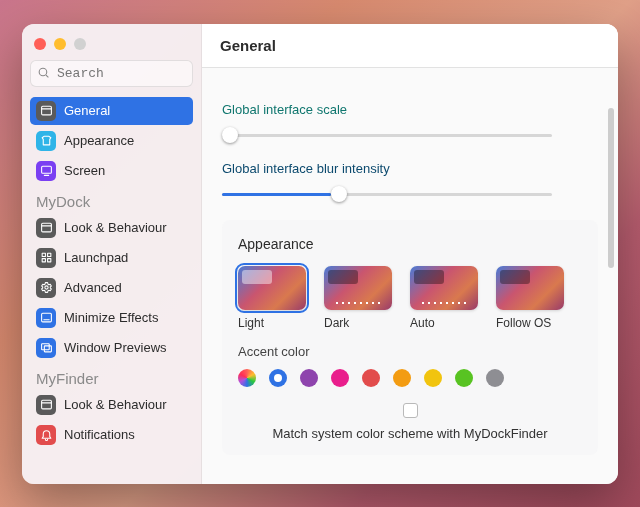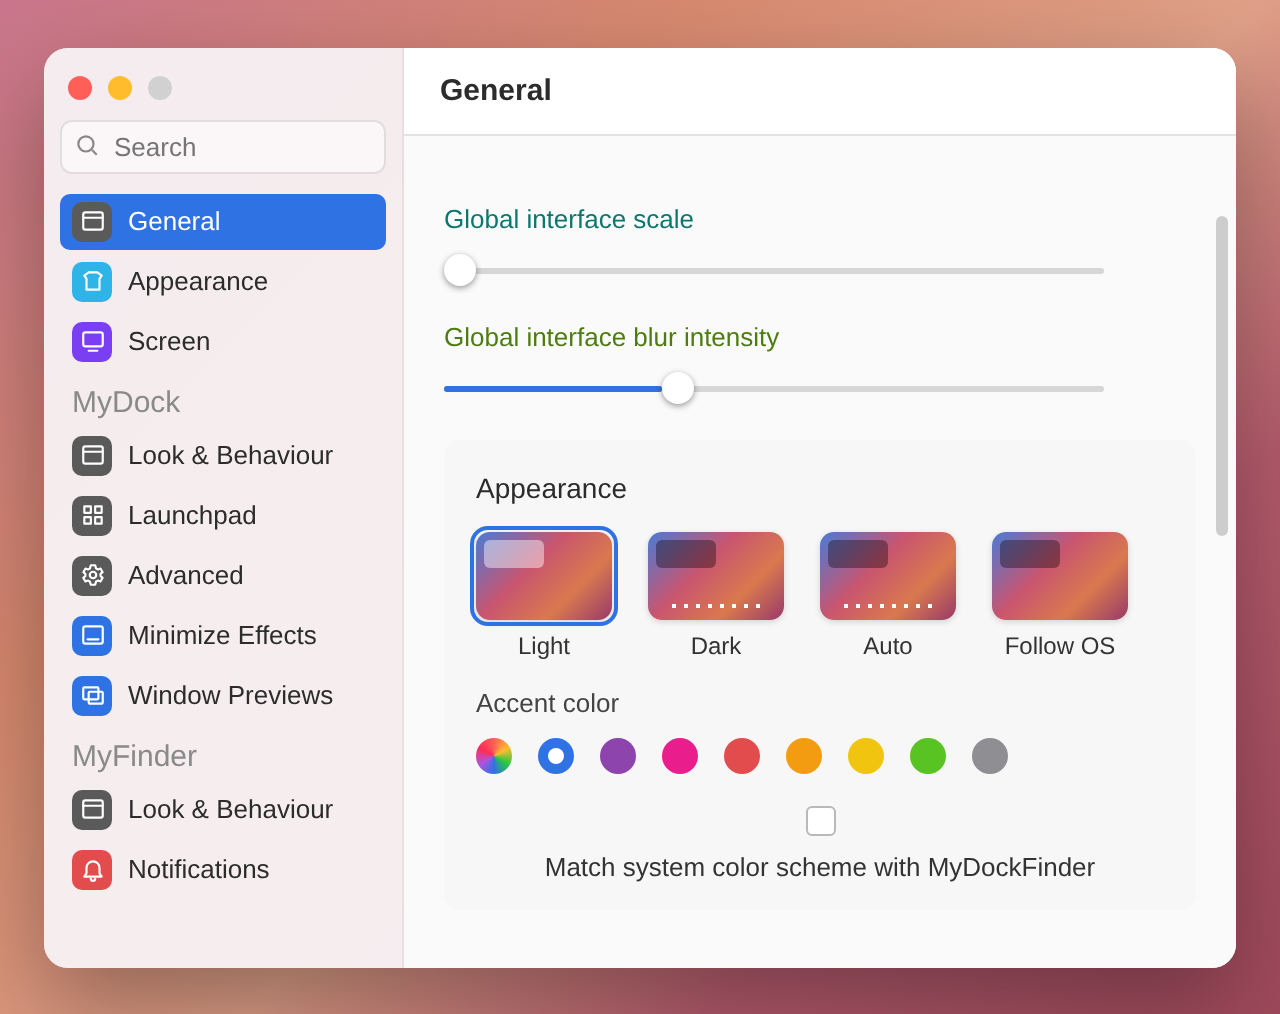--- a/index.html
+++ b/index.html
@@ -47,20 +47,21 @@
     margin-bottom: 10px;
   }
   .search input {
     width: 100%;
     padding: 5px 8px 5px 26px;
     border-radius: 6px;
     border: 1px solid rgba(0,0,0,0.1);
     background: rgba(255,255,255,0.55);
     font-size: 13px;
     color: #555;
+    font-family: Liberation Mono, monospace;
   }
   .search svg {
     position: absolute;
     left: 7px;
     top: 6px;
     width: 13px;
     height: 13px;
     stroke: #888;
   }
   .section-label {
@@ -117,21 +118,21 @@
     position: absolute;
     right: 4px;
     top: 40px;
     width: 6px;
     height: 160px;
     background: rgba(0,0,0,0.18);
     border-radius: 3px;
   }
   .field-label {
     font-size: 13px;
-    color: #4d7c0f;
+    color: #0c4a6e;
     margin-top: 6px;
     margin-bottom: 10px;
   }
   .field-label.cut { color:#0f766e; font-size:13px;margin-top:28px; }
   .slider {
     position: relative;
     width: 330px;
     height: 16px;
     margin-bottom: 18px;
   }
@@ -173,21 +174,21 @@
     margin-bottom: 14px;
   }
   .theme-row {
     display: flex;
     gap: 18px;
     margin-bottom: 14px;
   }
   .theme-opt {
     display: flex;
     flex-direction: column;
-    align-items: center;
+    align-items: flex-start;
     gap: 6px;
     cursor: pointer;
   }
   .theme-thumb {
     width: 68px;
     height: 44px;
     border-radius: 7px;
     background: linear-gradient(135deg,#4a7bd6 0%, #c9556f 40%, #d9794e 70%, #983a6a 100%);
     position: relative;
     box-shadow: 0 1px 3px rgba(0,0,0,0.15);

